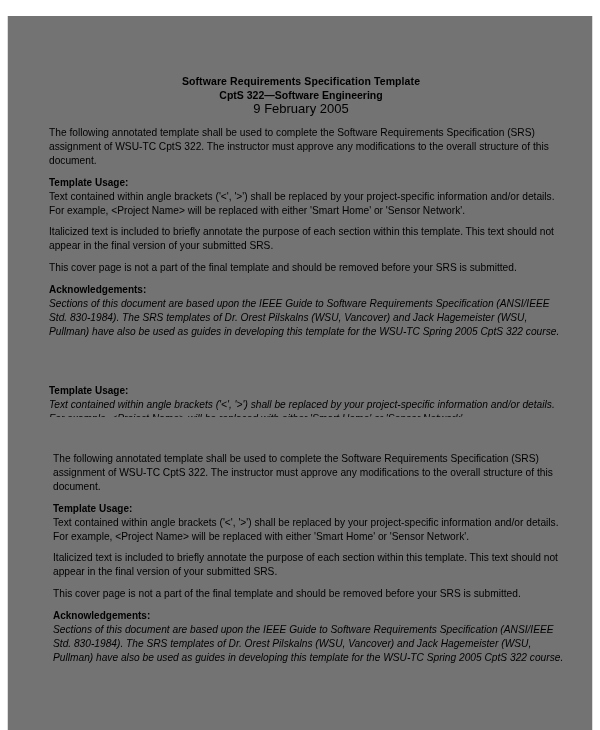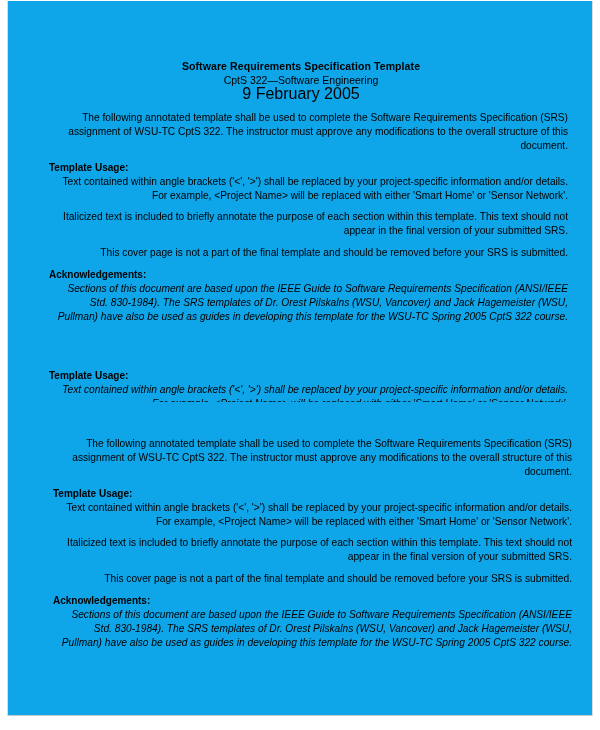--- a/index.html
+++ b/index.html
@@ -11,24 +11,24 @@
     height: 730px;
     background: #ffffff;
     font-family: "Liberation Sans", sans-serif;
     color: #000000;
     overflow: hidden;
   }
 
   .page {
     position: absolute;
     left: 7px;
-    top: 1px;
+    top: 16px;
     width: 586px;
     height: 715px;
-    background: #0ea5e9;
+    background: #737373;
     border-left: 1px solid #dcdcdc;
     border-right: 1px solid #dcdcdc;
     border-bottom: 1px solid #c9c9c9;
     box-sizing: border-box;
     overflow: hidden;
   }
 
   
   .doc-header {
     position: absolute;
@@ -38,38 +38,37 @@
     text-align: center;
   }
   .doc-title {
     font-size: 10.5px;
     font-weight: bold;
     line-height: 14px;
     letter-spacing: 0.1px;
   }
   .doc-subtitle {
     font-size: 10.5px;
-    font-weight: normal;
+    font-weight: bold;
     line-height: 14px;
   }
   .doc-date {
-    font-size: 16px;
+    font-size: 13px;
     font-weight: normal;
     line-height: 14px;
   }
 
   
   .block {
     position: absolute;
     font-size: 10.2px;
     line-height: 13.9px;
   }
   .block p {
     margin: 0 0 8px 0;
-    text-align: right;
   }
   .block p:last-child {
     margin-bottom: 0;
     font-style: italic;
   }
   .block h4 {
     margin: 0;
     font-size: 10px;
     font-weight: bold;
     line-height: 13.9px;

